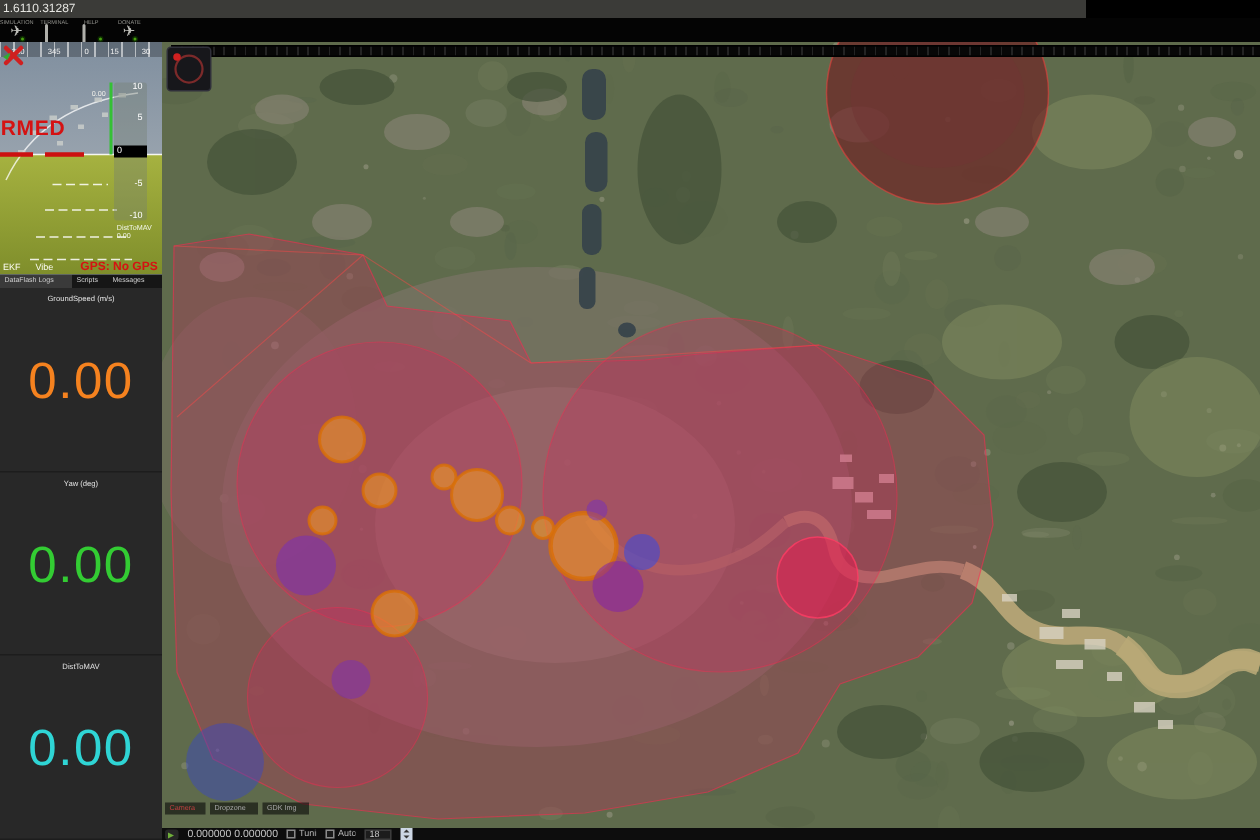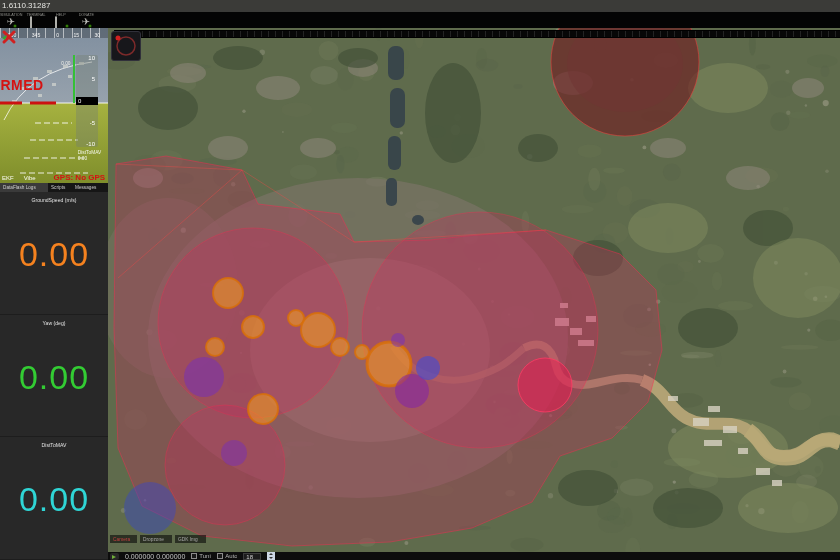--- a/index.html
+++ b/index.html
@@ -1,21 +1,21 @@
 <!DOCTYPE html>
 <html><head>
 <meta charset="utf-8">
 <style>
   * { margin:0; padding:0; box-sizing:border-box; }
   html,body { width:840px; height:560px; background:#000; overflow:hidden;
               font-family:"Liberation Sans", sans-serif; }
   .app { position:relative; width:840px; height:560px; background:#000; }
 
   
-  .titlebar { position:absolute; left:0; top:0; width:840px; height:12px;
+  .titlebar { position:absolute; left:0; top:0; width:724px; height:12px;
               background:#3b3b38; color:#e6e6e2; font-size:8px; line-height:12px;
               padding-left:2px; }
   .menubar { position:absolute; left:0; top:12px; width:840px; height:16px;
              background:#040404; display:flex; align-items:flex-end; gap:9px; padding:0 0 1px 3px; }
   .menu-item { display:flex; flex-direction:column; align-items:center; width:16px; cursor:pointer; }
   .menu-item .mlabel { font-size:6px; transform:scale(.62); transform-origin:center bottom;
                        color:#8f8f8a; white-space:nowrap; }
   .icon-plane { position:relative; font-size:10px; line-height:10px; color:#bdbdb8; }
   .icon-plane .badge, .icon-mon .badge { position:absolute; right:-2px; bottom:-1px; width:4px; height:4px;
              border-radius:50%; background:#49a010; border:1px solid #0c2a00; }

